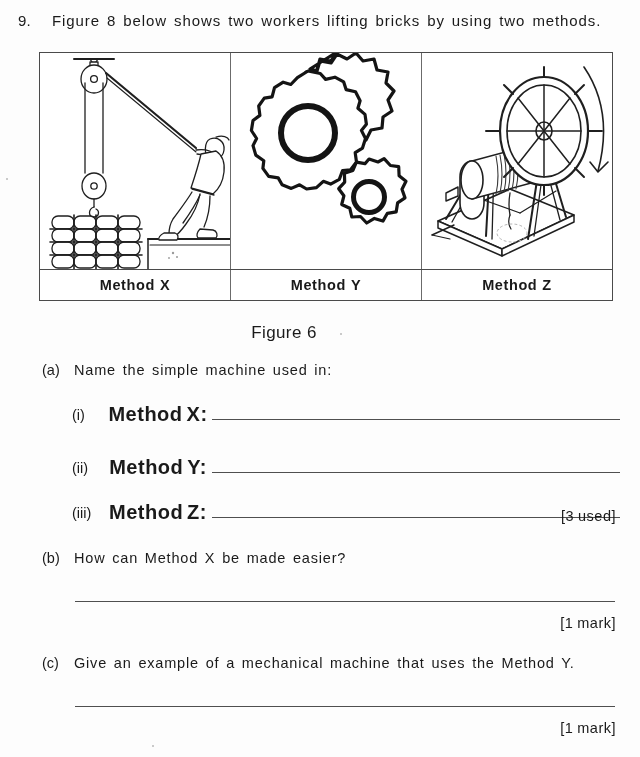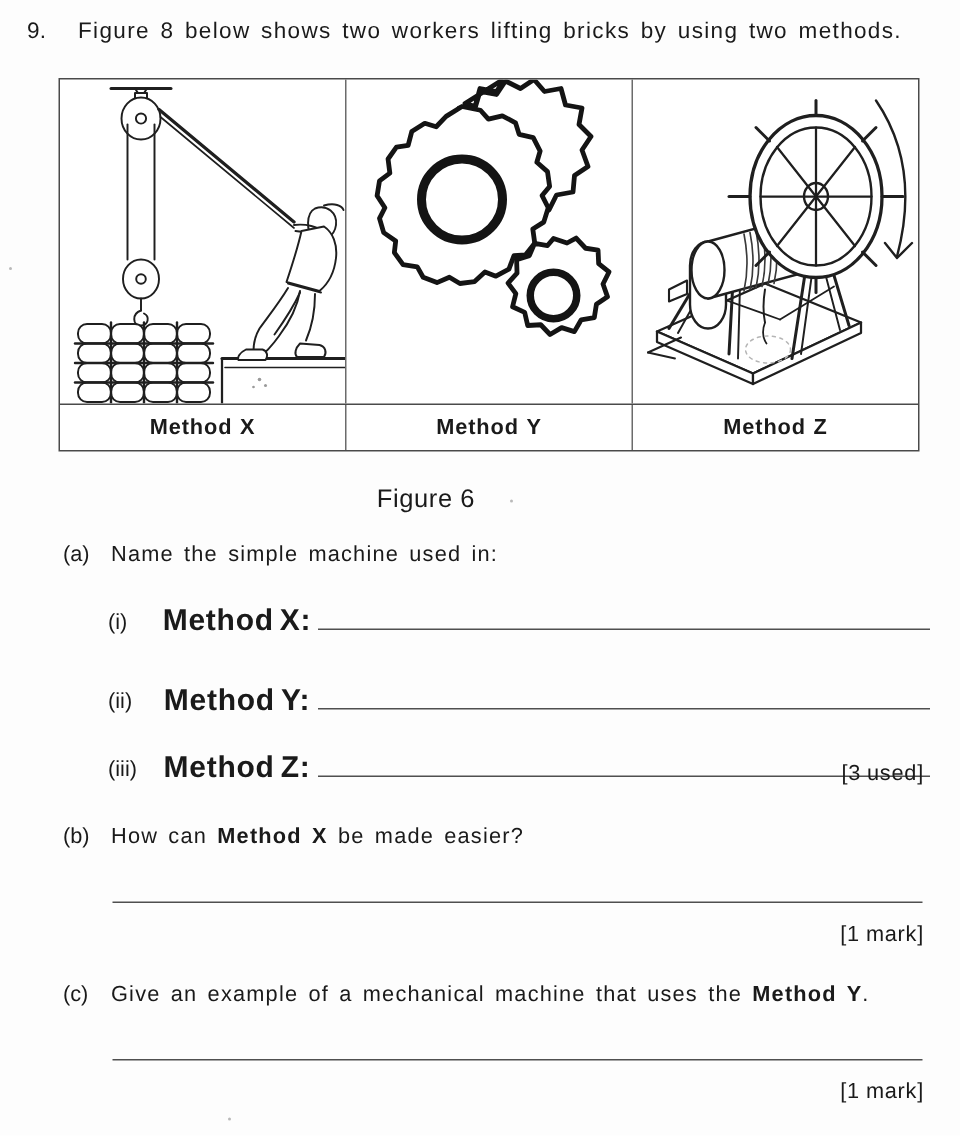--- a/index.html
+++ b/index.html
@@ -120,21 +120,21 @@
     width: 32px;
     flex: 0 0 32px;
     font-size: 14.5px;
   }
   .part-text {
     font-size: 14.5px;
     letter-spacing: 0.8px;
     word-spacing: 2px;
     white-space: nowrap;
   }
-  .part-text b { font-weight: bold; }
+  .part-text b { font-weight: normal; }
 
   .sub {
     position: absolute;
     display: flex;
     align-items: center;
     left: 72px;
     right: 20px;
   }
   .sub-rom {
     width: 32px;

